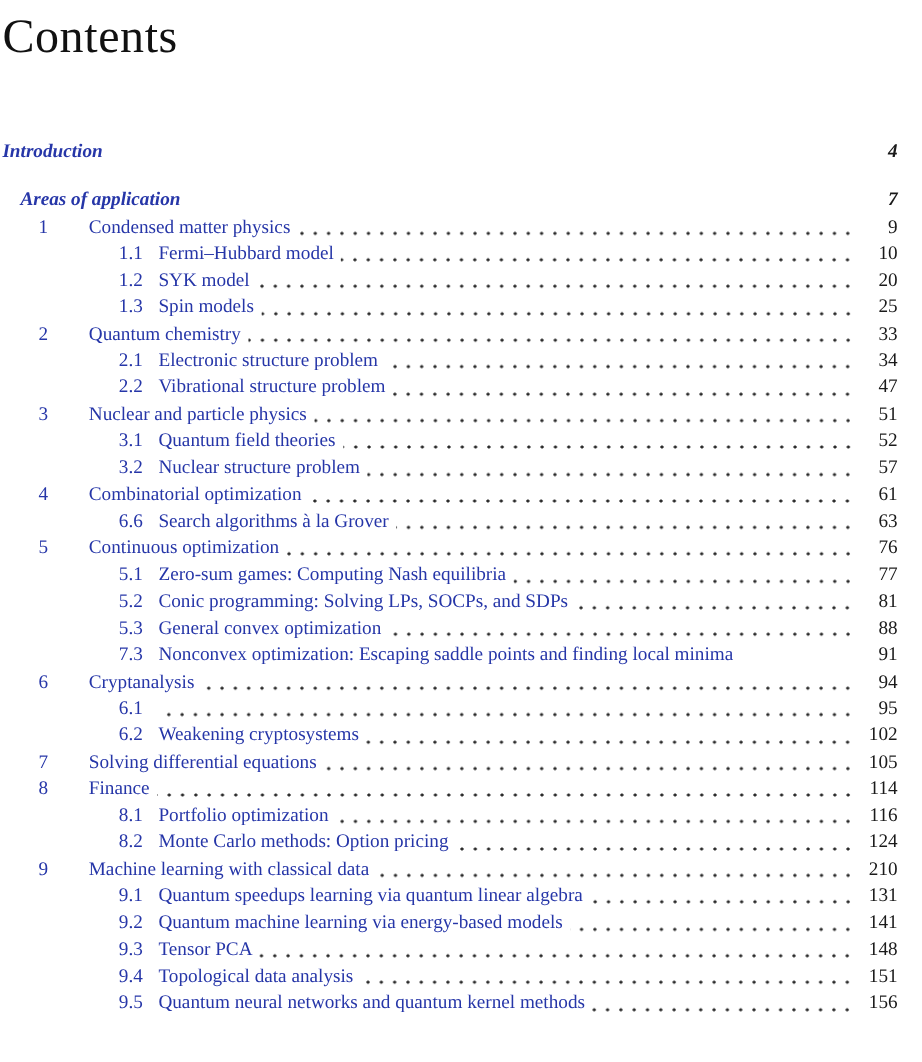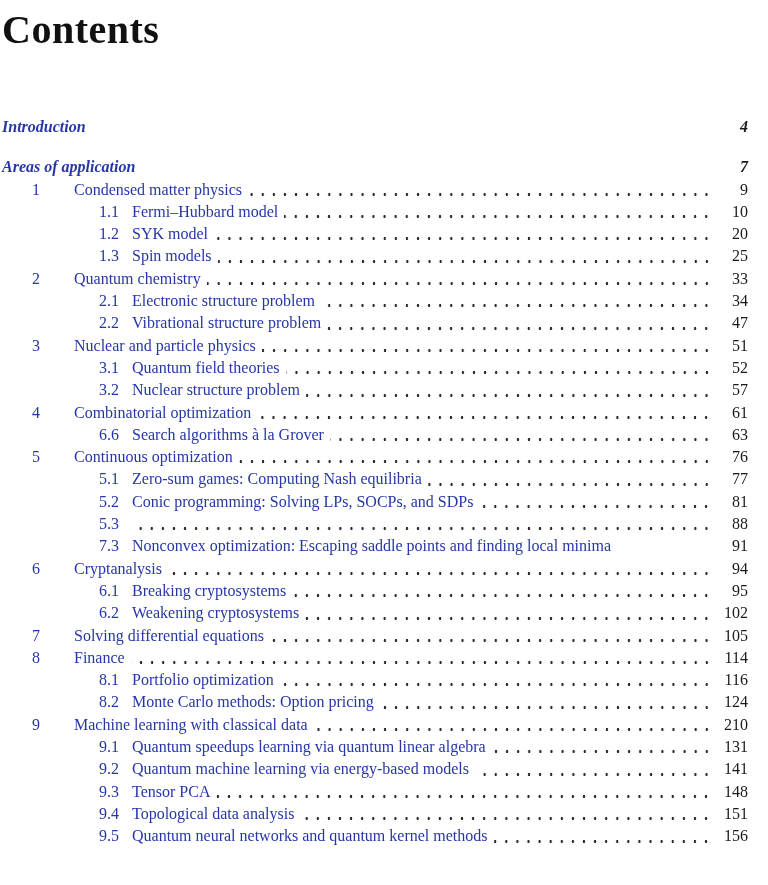--- a/index.html
+++ b/index.html
@@ -12,21 +12,21 @@
   html,body{width:768px;background:var(--bg);}
   body{
     font-family:"Liberation Serif","DejaVu Serif",serif;
     color:var(--ink);
     width:768px;height:885px;
     overflow:hidden;
     padding:6px 20px 10px 2px;
   }
   .doc-title{
     font-size:40px;
-    font-weight:bold;
+    font-weight:normal;
     color:#111;
     letter-spacing:0.5px;
     line-height:1.2;
     margin-bottom:62px;
   }
   .toc{
     display:block;
   }
   .row{
     display:flex;
@@ -34,21 +34,21 @@
     line-height:22.3px;
     font-size:16px;
     white-space:nowrap;
   }
   .row .num,
   .row .label{
     color:var(--link-blue);
     cursor:pointer;
   }
   .row.chapter{font-weight:bold;font-style:italic;}
-  .row.chapter:not(:first-child){margin-top:18px;}
+  .row.chapter:not(:first-child){margin-top:18px;margin-left:15px;}
   .row.chapter .pagenum{font-weight:bold;}
   .row.section{padding-left:30px;}
   .row.section .num{display:inline-block;width:42px;flex:0 0 42px;}
   .row.subsection{padding-left:97px;}
   .row.subsection .num{display:inline-block;width:33px;flex:0 0 33px;}
   .leader{
     flex:1 1 auto;
     min-width:0;
     height:5px;
     align-self:flex-end;
@@ -167,38 +167,38 @@
       <span class="pagenum">77</span>
     </div>
     <div class="row subsection">
       <span class="num">5.2</span>
       <span class="label">Conic programming: Solving LPs, SOCPs, and SDPs</span>
       <span class="leader"></span>
       <span class="pagenum">81</span>
     </div>
     <div class="row subsection">
       <span class="num">5.3</span>
+      <span class="label">General convex optimization</span>
       <span class="leader"></span>
       <span class="pagenum">88</span>
     </div>
     <div class="row subsection">
       <span class="num">7.3</span>
       <span class="label">Nonconvex optimization: Escaping saddle points and finding local minima</span>
       <span class="leader no-dots"></span>
       <span class="pagenum">91</span>
     </div>
     <div class="row section">
       <span class="num">6</span>
       <span class="label">Cryptanalysis</span>
       <span class="leader"></span>
       <span class="pagenum">94</span>
     </div>
     <div class="row subsection">
       <span class="num">6.1</span>
-      <span class="label">Breaking cryptosystems</span>
       <span class="leader"></span>
       <span class="pagenum">95</span>
     </div>
     <div class="row subsection">
       <span class="num">6.2</span>
       <span class="label">Weakening cryptosystems</span>
       <span class="leader"></span>
       <span class="pagenum">102</span>
     </div>
     <div class="row section">

